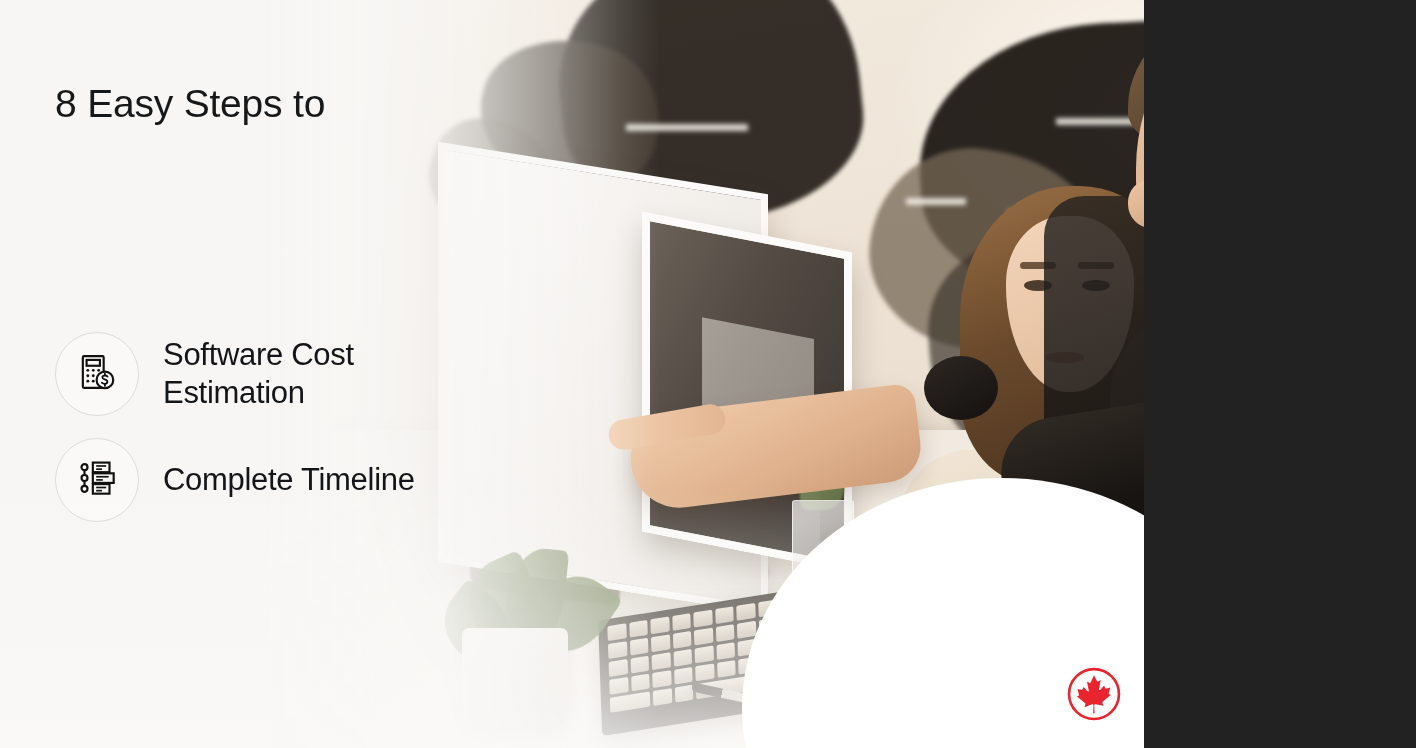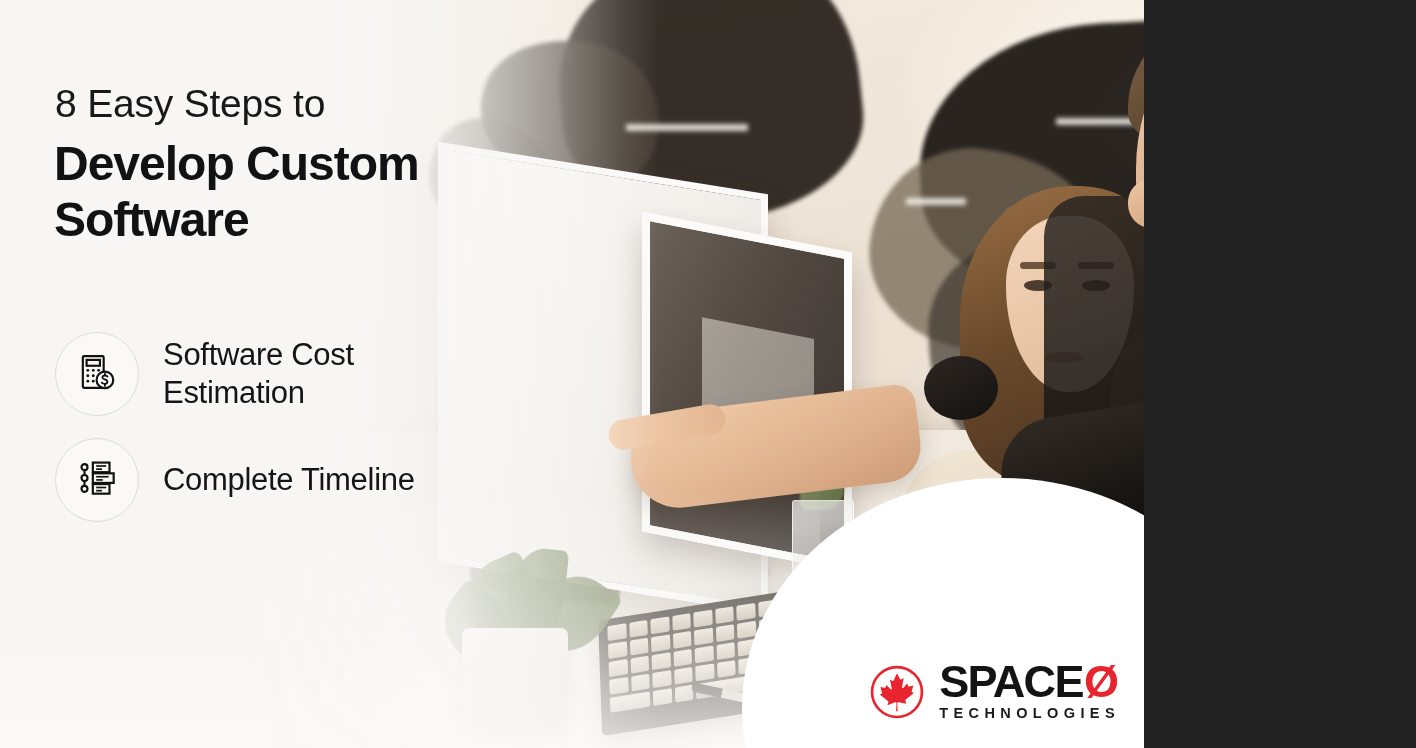--- a/index.html
+++ b/index.html
@@ -521,21 +521,20 @@
     <div class="man-watch"></div>
   </div>
 
   <div class="fade-left"></div>
   <div class="fade-bottom"></div>
 
   <div class="content">
 
     <div class="kicker">8 Easy Steps to</div>
 
-    <div class="headline">Develop Custom Software</div>
 
     <div class="features">
 
       <div class="feature">
         <div class="feat-circle">
           <span>
             <svg width="40" height="40" viewBox="0 0 48 48" fill="none" stroke="#111" stroke-width="2.6">
               <rect x="7" y="5" width="25" height="38" rx="1.5"></rect>
               <rect x="11.5" y="9.5" width="16" height="7"></rect>
               <circle cx="13" cy="22" r="1.7" fill="#111" stroke="none"></circle>
@@ -584,22 +583,15 @@
 
   <div class="logo-badge"></div>
 
   <div class="logo-wrap">
     <span class="leaf-mark">
       <svg viewBox="0 0 64 64" width="56" height="56">
         <circle cx="32" cy="32" r="28.5" fill="none" stroke="#E8252E" stroke-width="3"></circle>
         <path fill="#E8252E" d="M32 10.5l3.4 6.6c.4.8 1.1.7 1.8.3l2.5-1.3-1.9 9.9c-.4 1.8.9 1.8 1.5 1.1l4.3-4.8 1.2 2.8c.3.6.8.6 1.4.5l4.4-.9-1.5 5.6c-.3 1.2-.6 1.7.3 2l1.9.9-9.2 7.5c-.9.8-.6 1-.3 2l.8 2.7-8.7-1.6c-1.1-.2-1.6.1-1.6 1l.4 9.3h-1.7l.4-9.3c0-.9-.5-1.2-1.6-1L21.1 47l.8-2.7c.3-1 .6-1.2-.3-2l-9.2-7.5 1.9-.9c.9-.3.6-.8.3-2l-1.5-5.6 4.4.9c.6.1 1.1.1 1.4-.5l1.2-2.8 4.3 4.8c.6.7 1.9.7 1.5-1.1l-1.9-9.9 2.5 1.3c.7.4 1.4.5 1.8-.3L32 10.5z"></path>
       </svg>
     </span>
-    <span class="logo-text">
-      <span class="logo-main">
-        <span>SPACE</span>
-        <span class="logo-o">Ø</span>
-      </span>
-      <span class="logo-sub">TECHNOLOGIES</span>
-    </span>
   </div>
 
 </div>
 
 </body></html>

